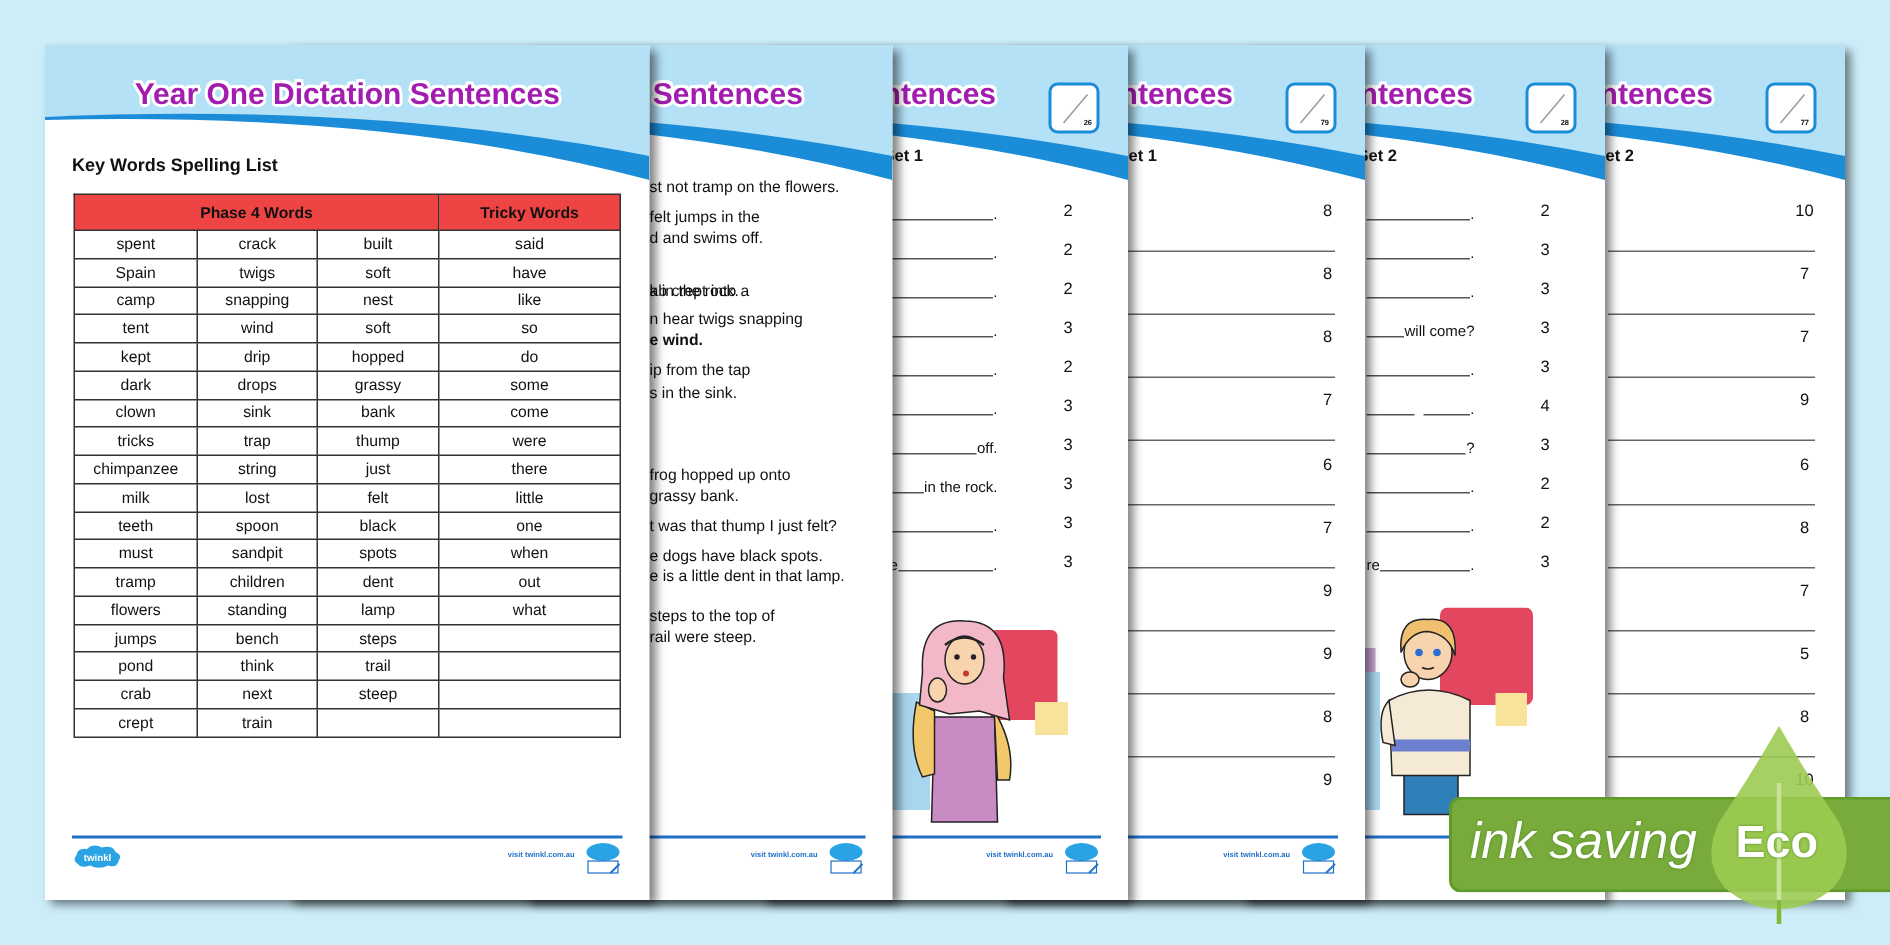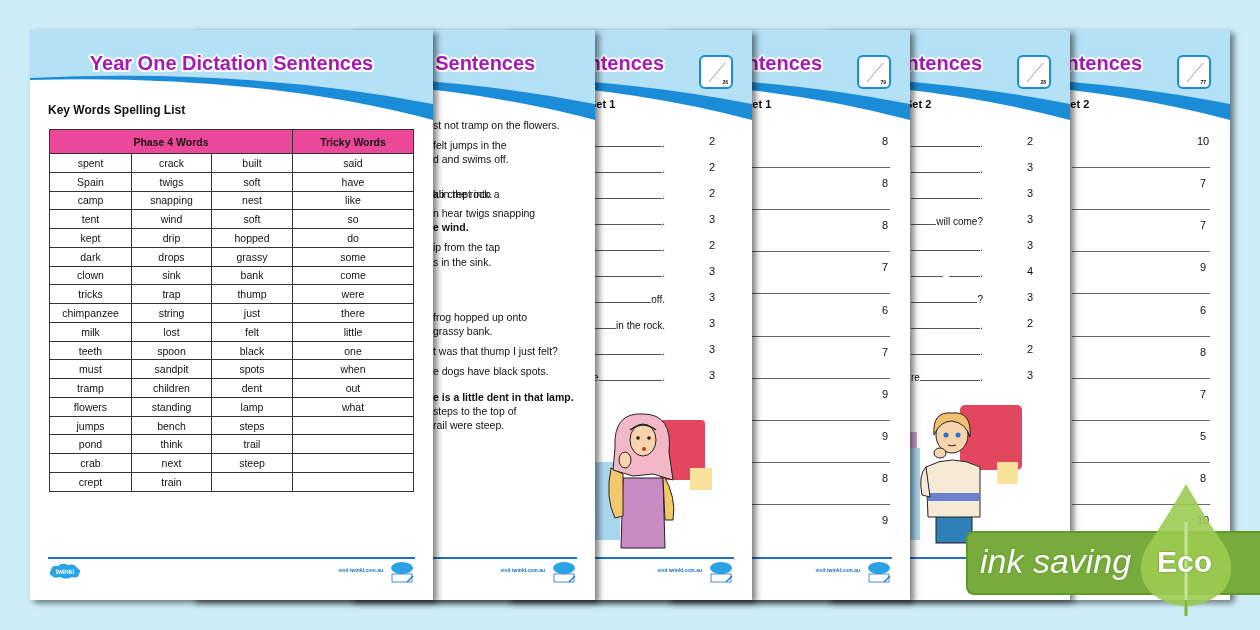--- a/index.html
+++ b/index.html
@@ -9,21 +9,21 @@
   .title{position:absolute;top:22px;font-weight:bold;font-size:20px;color:#a21caf;white-space:nowrap;
     text-shadow:-1.5px -1.5px 0 #fff,1.5px -1.5px 0 #fff,-1.5px 1.5px 0 #fff,1.5px 1.5px 0 #fff,0 2px 0 #fff,2px 0 0 #fff,-2px 0 0 #fff,0 -2px 0 #fff;}
   .title.center{left:0;right:0;text-align:center;}
   .title.right{right:88px;text-align:right;}
   .score{position:absolute;right:19px;top:25px;width:30px;height:30px;border:2px solid #1b8cd8;border-radius:6px;background:#fff;}
   .score svg{position:absolute;left:0;top:0;}
   .score span{position:absolute;right:3px;bottom:2px;font-size:5px;font-weight:bold;}
   .subtitle{position:absolute;left:18px;top:73px;font-weight:bold;font-size:12px;}
   .grid{position:absolute;left:19px;top:99px;display:grid;grid-template-columns:82px 80px 81px 121px;grid-template-rows:24px;grid-auto-rows:18.78px;border-left:1px solid #333;border-top:1px solid #333;}
   .grid>div{border-right:1px solid #333;border-bottom:1px solid #333;display:flex;align-items:center;justify-content:center;font-size:10.5px;box-sizing:border-box;}
-  .grid .th{background:#ec4899;font-weight:bold;font-size:10.5px;}
+  .grid .th{background:#ef4444;font-weight:bold;font-size:10.5px;}
   .grid .span3{grid-column:span 3;}
   .ftr-line{position:absolute;top:527px;left:18px;right:18px;height:2px;background:#1e70c8;}
   .ftr-link{position:absolute;top:537px;right:50px;font-size:5px;font-weight:bold;color:#1e70c8;white-space:nowrap;}
   .ftr-logo{position:absolute;top:531px;right:18px;width:26px;height:22px;}
   .tw-logo{position:absolute;left:18px;top:532px;width:34px;height:18px;}
   .sent{position:absolute;left:241px;font-size:10.5px;white-space:nowrap;}
   .sethead{position:absolute;top:68px;font-weight:bold;font-size:11px;white-space:nowrap;}
   .arow{position:absolute;left:244px;width:72px;height:14px;display:flex;align-items:flex-end;font-size:10px;white-space:nowrap;}
   .arow .ln{flex:1;border-bottom:1px solid #555;margin-bottom:2px;}
   .arow .gap{width:6px;}
@@ -340,21 +340,21 @@
   <div class="sent" style="top:158px;">ab crept into a</div>
   <div class="sent" style="top:158px;">k in the rock.</div>
   <div class="sent" style="top:177px;">n hear twigs snapping</div>
   <div class="sent" style="top:191px;font-weight:bold;">e wind.</div>
   <div class="sent" style="top:211px;">ip from the tap</div>
   <div class="sent" style="top:226px;">s in the sink.</div>
   <div class="sent" style="top:281px;">frog hopped up onto</div>
   <div class="sent" style="top:295px;">grassy bank.</div>
   <div class="sent" style="top:315px;">t was that thump I just felt?</div>
   <div class="sent" style="top:335px;">e dogs have black spots.</div>
-  <div class="sent" style="top:361px;font-weight:bold;">e is a little dent in that lamp.</div>
+  <div class="sent" style="top:348px;">e is a little dent in that lamp.</div>
   <div class="sent" style="top:375px;">steps to the top of</div>
   <div class="sent" style="top:389px;">rail were steep.</div>
   <div class="ftr-line"></div>
   <div class="ftr-link">visit twinkl.com.au</div>
   <svg class="ftr-logo" viewBox="0 0 26 22">
       <ellipse cx="13" cy="7" rx="11" ry="6" fill="#29a3e3"></ellipse>
       <rect x="3" y="13" width="20" height="8" fill="#fff" stroke="#1e70c8" stroke-width="0.8"></rect>
       <line x1="18" y1="21" x2="24" y2="15" stroke="#1e70c8" stroke-width="1.2"></line>
     </svg>
 </div>

